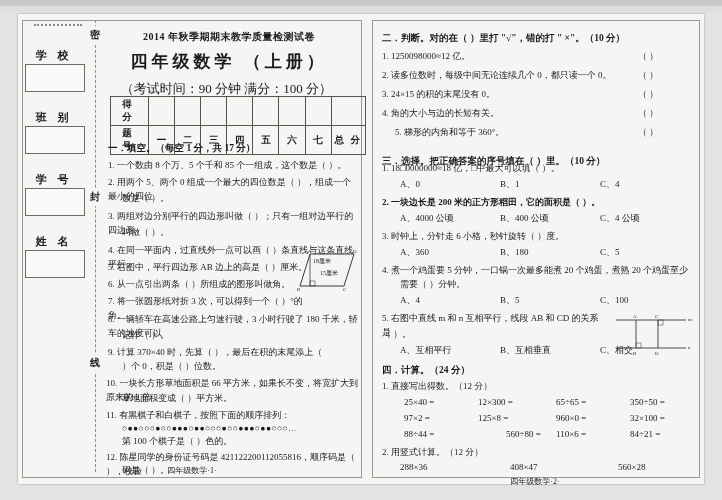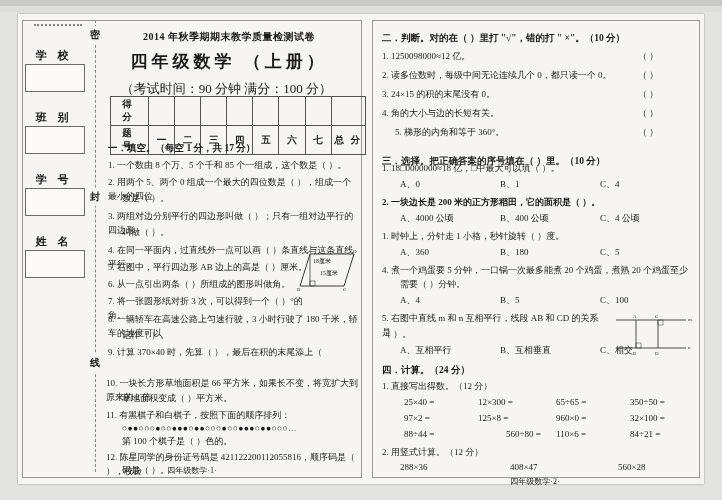--- a/index.html
+++ b/index.html
@@ -118,20 +118,21 @@
     <div class="q" style="left:104px;top:178px;width:236px;">数是（         ）。</div>
     <div class="q" style="left:90px;top:196px;width:250px;">3.  两组对边分别平行的四边形叫做（            ）；只有一组对边平行的四边形</div>
     <div class="q" style="left:104px;top:212px;width:236px;">叫做（         ）。</div>
     <div class="q" style="left:90px;top:230px;width:250px;">4.  在同一平面内，过直线外一点可以画（          ）条直线与这条直线平行。</div>
     <div class="q" style="left:90px;top:247px;width:205px;">5.  右图中，平行四边形 AB 边上的高是（         ）厘米。</div>
     <div class="q" style="left:90px;top:264px;width:205px;">6.  从一点引出两条（          ）所组成的图形叫做角。</div>
     <div class="q" style="left:90px;top:281px;width:212px;">7.  将一张圆形纸对折 3 次，可以得到一个（          ）°的角。</div>
     <div class="q" style="left:90px;top:299px;width:250px;">8.  一辆轿车在高速公路上匀速行驶，3 小时行驶了 180 千米，轿车的速度可以</div>
     <div class="q" style="left:104px;top:315px;width:236px;">记作（          ）。</div>
     <div class="q" style="left:90px;top:332px;width:250px;">9.  计算 370×40 时，先算（                 ），最后在积的末尾添上（</div>
+    <div class="q" style="left:104px;top:346px;width:236px;">）个 0，积是（         ）位数。</div>
     <div class="q" style="left:88px;top:363px;width:252px;">10.  一块长方形草地面积是 66 平方米，如果长不变，将宽扩大到原来的 2 倍，</div>
     <div class="q" style="left:104px;top:378px;width:236px;">草地面积变成（        ）平方米。</div>
     <div class="q" style="left:88px;top:395px;width:252px;">11.  有黑棋子和白棋子，按照下面的顺序排列：</div>
     <div class="stones" style="left:104px;top:409px;">○●●○○○●○○●●●○●●○○○●○○●●●○●●○○○…</div>
     <div class="q" style="left:104px;top:421px;width:236px;">第 100 个棋子是（        ）色的。</div>
     <div class="q" style="left:88px;top:437px;width:252px;">12.  陈星同学的身份证号码是 421122200112055816，顺序码是（        ），校验</div>
     <div class="q" style="left:104px;top:450px;width:236px;">码是（        ）。</div>
 
     <div style="position:absolute;left:278px;top:236px;">
       <svg width="62" height="42" viewBox="0 0 62 42">
@@ -171,21 +172,21 @@
       <span class="opt" style="left:0;">A、0</span>
       <span class="opt" style="left:100px;">B、1</span>
       <span class="opt" style="left:200px;">C、4</span>
     </div>
     <div class="q" style="left:16px;top:182px;font-weight:bold;">2.  一块边长是 200 米的正方形稻田，它的面积是（        ）。</div>
     <div class="opts" style="left:34px;top:198px;width:290px;">
       <span class="opt" style="left:0;">A、4000 公顷</span>
       <span class="opt" style="left:100px;">B、400 公顷</span>
       <span class="opt" style="left:200px;">C、4 公顷</span>
     </div>
-    <div class="q" style="left:16px;top:216px;">1.  时钟上，分针走 1 小格，秒针旋转（        ）度。</div>
+    <div class="q" style="left:16px;top:216px;">3.  时钟上，分针走 6 小格，秒针旋转（        ）度。</div>
     <div class="opts" style="left:34px;top:232px;width:290px;">
       <span class="opt" style="left:0;">A、360</span>
       <span class="opt" style="left:100px;">B、180</span>
       <span class="opt" style="left:200px;">C、5</span>
     </div>
     <div class="q" style="left:16px;top:250px;">4.  煮一个鸡蛋要 5 分钟，一口锅一次最多能煮 20 个鸡蛋，煮熟 20 个鸡蛋至少</div>
     <div class="q" style="left:34px;top:264px;">需要（        ）分钟。</div>
     <div class="opts" style="left:34px;top:280px;width:290px;">
       <span class="opt" style="left:0;">A、4</span>
       <span class="opt" style="left:100px;">B、5</span>

